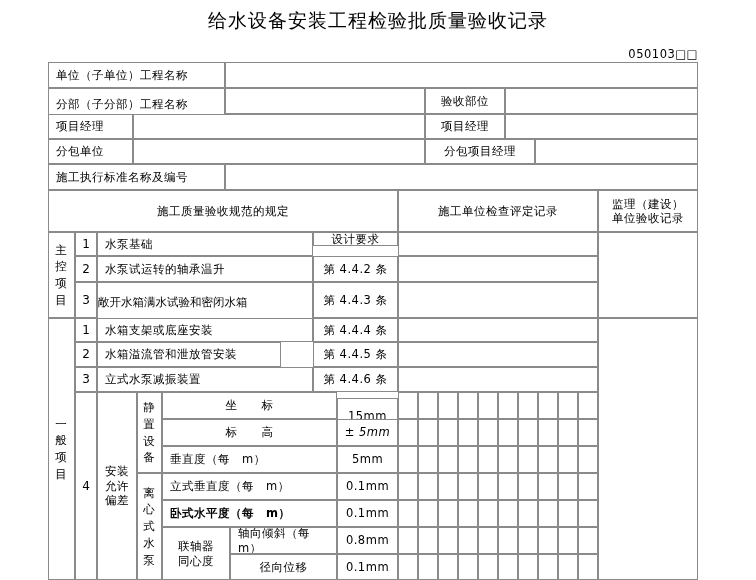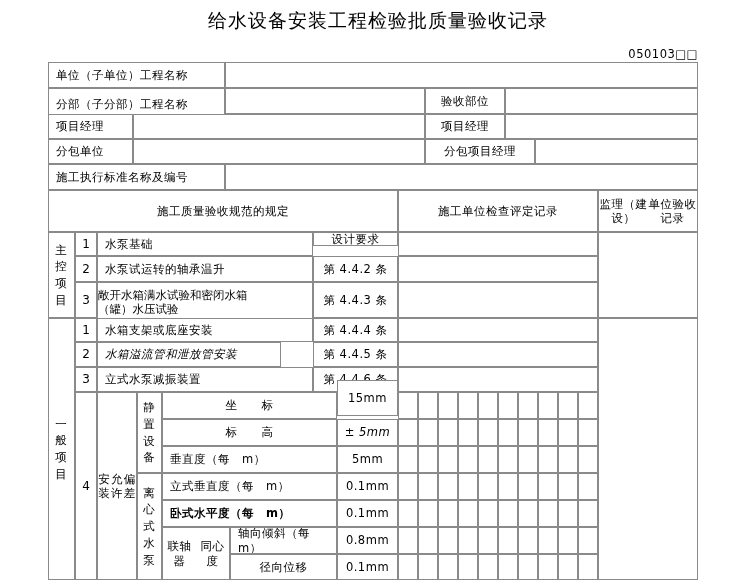--- a/index.html
+++ b/index.html
@@ -76,21 +76,21 @@
     justify-content: center;
     letter-spacing: 1px;
     padding: 2px 0;
   }
   .cell.vert span {
     display: block;
     line-height: 1.45;
   }
   .cell.multi {
     display: flex;
-    flex-direction: row;
+    flex-direction: column;
     align-items: center;
     justify-content: center;
     text-align: center;
     letter-spacing: 0.5px;
   }
   .cell.num {
     display: flex;
     align-items: center;
     justify-content: center;
     font-size: 12px;
@@ -150,41 +150,40 @@
     <div class="cell blank" style="left:350px;top:170px;width:200px;height:24px;"></div>
 
     <div class="cell num" style="left:27px;top:194px;width:22px;height:26px;">2</div>
     <div class="cell label left" style="left:49px;top:194px;width:216px;height:26px;">水泵试运转的轴承温升</div>
     <div class="cell label" style="left:265px;top:194px;width:85px;height:26px;">第 4.4.2 条</div>
     <div class="cell blank" style="left:350px;top:194px;width:200px;height:26px;"></div>
 
     <div class="cell num" style="left:27px;top:220px;width:22px;height:36px;">3</div>
     <div class="cell" style="left:49px;top:220px;width:216px;height:40px;display:flex;flex-direction:column;justify-content:center;padding-left:0;">
       <span>敞开水箱满水试验和密闭水箱</span>
-      <span>（罐）水压试验</span>
     </div>
     <div class="cell label" style="left:265px;top:220px;width:85px;height:36px;">第 4.4.3 条</div>
     <div class="cell blank" style="left:350px;top:220px;width:200px;height:36px;"></div>
 
     <div class="cell blank" style="left:550px;top:170px;width:100px;height:86px;"></div>
 
     <div class="cell vert" style="left:0;top:256px;width:27px;height:262px;">
       <span>一</span>
       <span>般</span>
       <span>项</span>
       <span>目</span>
     </div>
 
     <div class="cell num" style="left:27px;top:256px;width:22px;height:24px;">1</div>
     <div class="cell label left" style="left:49px;top:256px;width:216px;height:24px;">水箱支架或底座安装</div>
     <div class="cell label" style="left:265px;top:256px;width:85px;height:24px;">第 4.4.4 条</div>
     <div class="cell blank" style="left:350px;top:256px;width:200px;height:24px;"></div>
 
     <div class="cell num" style="left:27px;top:280px;width:22px;height:25px;">2</div>
-    <div class="cell label left" style="left:49px;top:280px;width:184px;height:25px;font-style:italic;">水箱溢流管和泄放管安装</div>
+    <div class="cell label left" style="left:49px;top:280px;width:184px;height:25px;">水箱溢流管和泄放管安装</div>
     <div class="cell label" style="left:265px;top:280px;width:85px;height:25px;">第 4.4.5 条</div>
     <div class="cell blank" style="left:350px;top:280px;width:200px;height:25px;"></div>
 
     <div class="cell num" style="left:27px;top:305px;width:22px;height:25px;">3</div>
     <div class="cell label left" style="left:49px;top:305px;width:216px;height:25px;">立式水泵减振装置</div>
     <div class="cell label" style="left:265px;top:305px;width:85px;height:25px;">第 4.4.6 条</div>
     <div class="cell blank" style="left:350px;top:305px;width:200px;height:25px;"></div>
 
     <div class="cell blank" style="left:550px;top:256px;width:100px;height:262px;"></div>
 
@@ -196,21 +195,21 @@
     </div>
 
     <div class="cell vert" style="left:89px;top:330px;width:25px;height:81px;">
       <span>静</span>
       <span>置</span>
       <span>设</span>
       <span>备</span>
     </div>
 
     <div class="cell label spaced" style="left:114px;top:330px;width:175px;height:27px;">坐　　标</div>
-    <div class="cell label" style="left:289px;top:318px;width:61px;height:36px;">15mm</div>
+    <div class="cell label" style="left:289px;top:336px;width:61px;height:36px;">15mm</div>
 
     <div class="cell label spaced" style="left:114px;top:357px;width:175px;height:27px;">标　　高</div>
     <div class="cell label" style="left:289px;top:357px;width:61px;height:27px;font-style:italic;">± 5mm</div>
 
     <div class="cell label left" style="left:114px;top:384px;width:175px;height:27px;">垂直度（每　m）</div>
     <div class="cell label" style="left:289px;top:384px;width:61px;height:27px;">5mm</div>
 
     <div class="cell vert" style="left:89px;top:411px;width:25px;height:107px;">
       <span>离</span>
       <span>心</span>
@@ -218,21 +217,21 @@
       <span>水</span>
       <span>泵</span>
     </div>
 
     <div class="cell label left" style="left:114px;top:411px;width:175px;height:27px;">立式垂直度（每　m）</div>
     <div class="cell label" style="left:289px;top:411px;width:61px;height:27px;">0.1mm</div>
 
     <div class="cell label left" style="left:114px;top:438px;width:175px;height:27px;font-weight:bold;">卧式水平度（每　m）</div>
     <div class="cell label" style="left:289px;top:438px;width:61px;height:27px;">0.1mm</div>
 
-    <div class="cell multi" style="left:114px;top:465px;width:68px;height:53px;justify-content:flex-end;">
+    <div class="cell multi" style="left:114px;top:465px;width:68px;height:53px;">
       <span>联轴器</span>
       <span>同心度</span>
     </div>
 
     <div class="cell label left" style="left:182px;top:465px;width:107px;height:27px;">轴向倾斜（每　m）</div>
     <div class="cell label" style="left:289px;top:465px;width:61px;height:27px;">0.8mm</div>
 
     <div class="cell label" style="left:182px;top:492px;width:107px;height:26px;">径向位移</div>
     <div class="cell label" style="left:289px;top:492px;width:61px;height:26px;">0.1mm</div>
 

